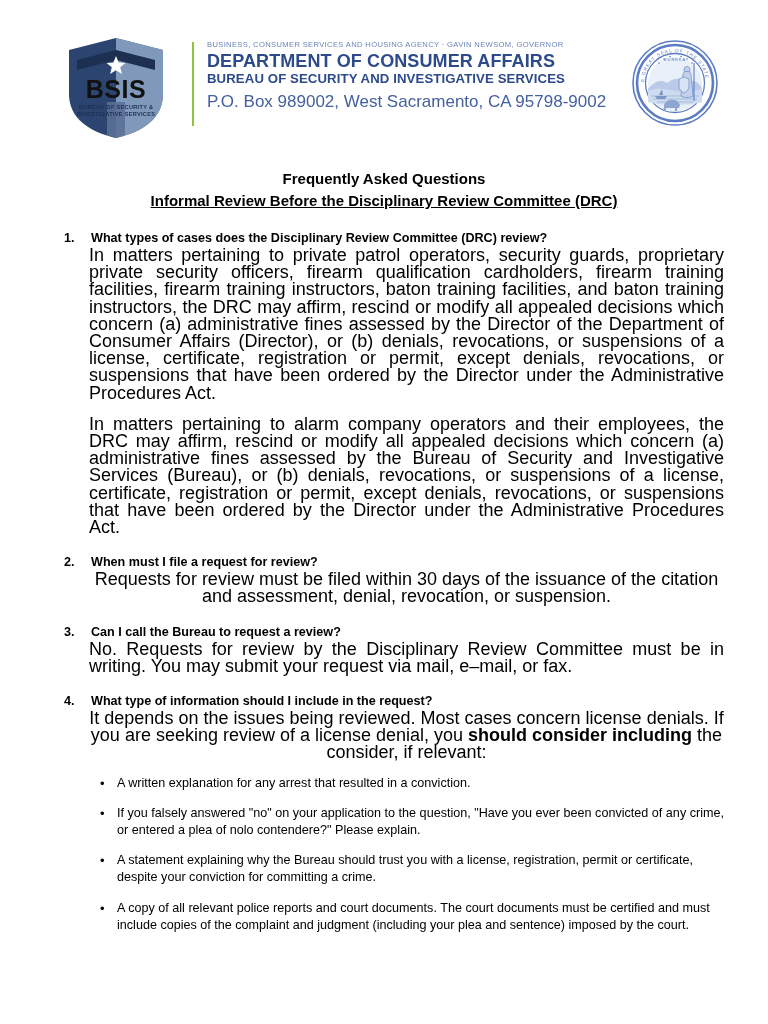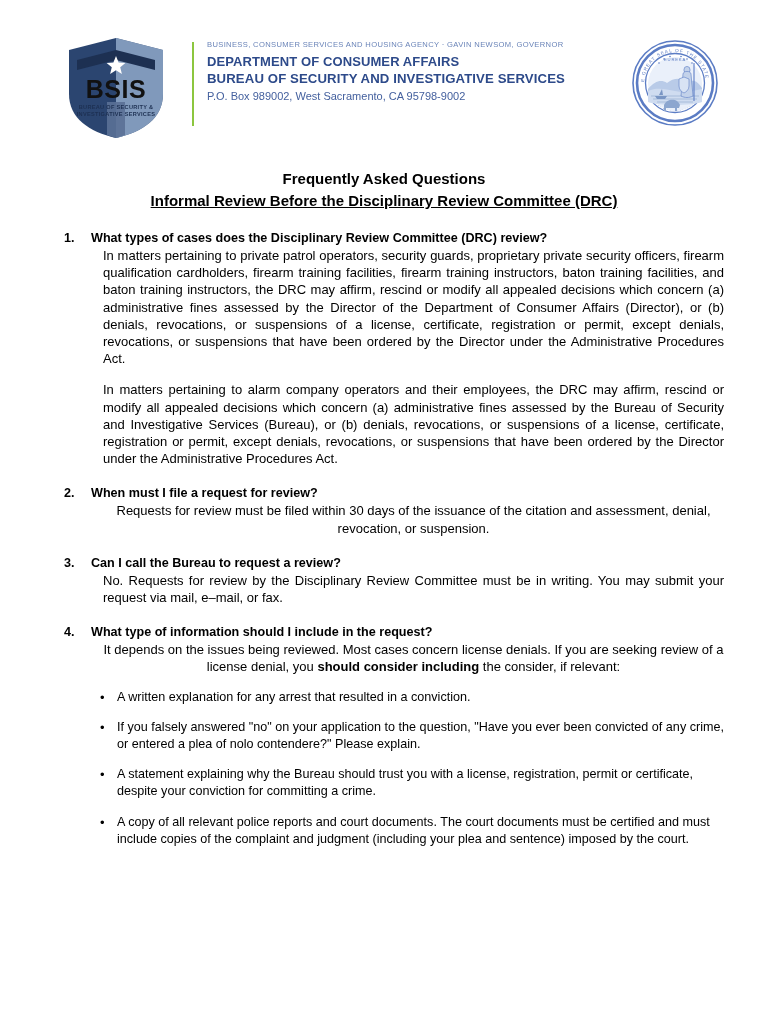--- a/index.html
+++ b/index.html
@@ -58,41 +58,41 @@
   }
   .hdr-agency {
     font-size: 7.6px;
     letter-spacing: 0.35px;
     color: #6a84b8;
     font-weight: normal;
     line-height: 12px;
     white-space: nowrap;
   }
   .hdr-dca {
-    font-size: 13px;
+    font-size: 18px;
     font-weight: bold;
     color: #2d4a8a;
     line-height: 17px;
     letter-spacing: 0.1px;
     margin-top: 2px;
     white-space: nowrap;
   }
   .hdr-bureau {
     font-size: 13.2px;
     font-weight: bold;
     color: #2d4a8a;
     line-height: 17px;
     letter-spacing: 0.1px;
     white-space: nowrap;
   }
   .hdr-address {
-    font-size: 11px;
+    font-size: 17px;
     color: #44609e;
     line-height: 16px;
-    margin-top: 1px;
+    margin-top: 7px;
     white-space: nowrap;
   }
   .hdr-contact {
     font-size: 11.4px;
     color: #44609e;
     line-height: 16px;
     white-space: nowrap;
   }
   .hdr-contact .pfx { color: #6aa84f; }
   .hdr-contact .sep { color: #6aa84f; }
@@ -148,22 +148,22 @@
     line-height: 17px;
   }
   .q-text {
     flex: 1;
     font-size: 12.6px;
     font-weight: bold;
     line-height: 17px;
   }
 
   .a-body {
-    margin-left: 39px;
-    font-size: 13px;
+    margin-left: 25px;
+    font-size: 18px;
     line-height: 17.2px;
     text-align: justify;
   }
   .a-body p { margin: 0; }
   .a-body p + p { margin-top: 14px; }
   .a-body.noj { text-align: center; }
   .a-body b { font-weight: bold; }
 
   
   .bullets {

